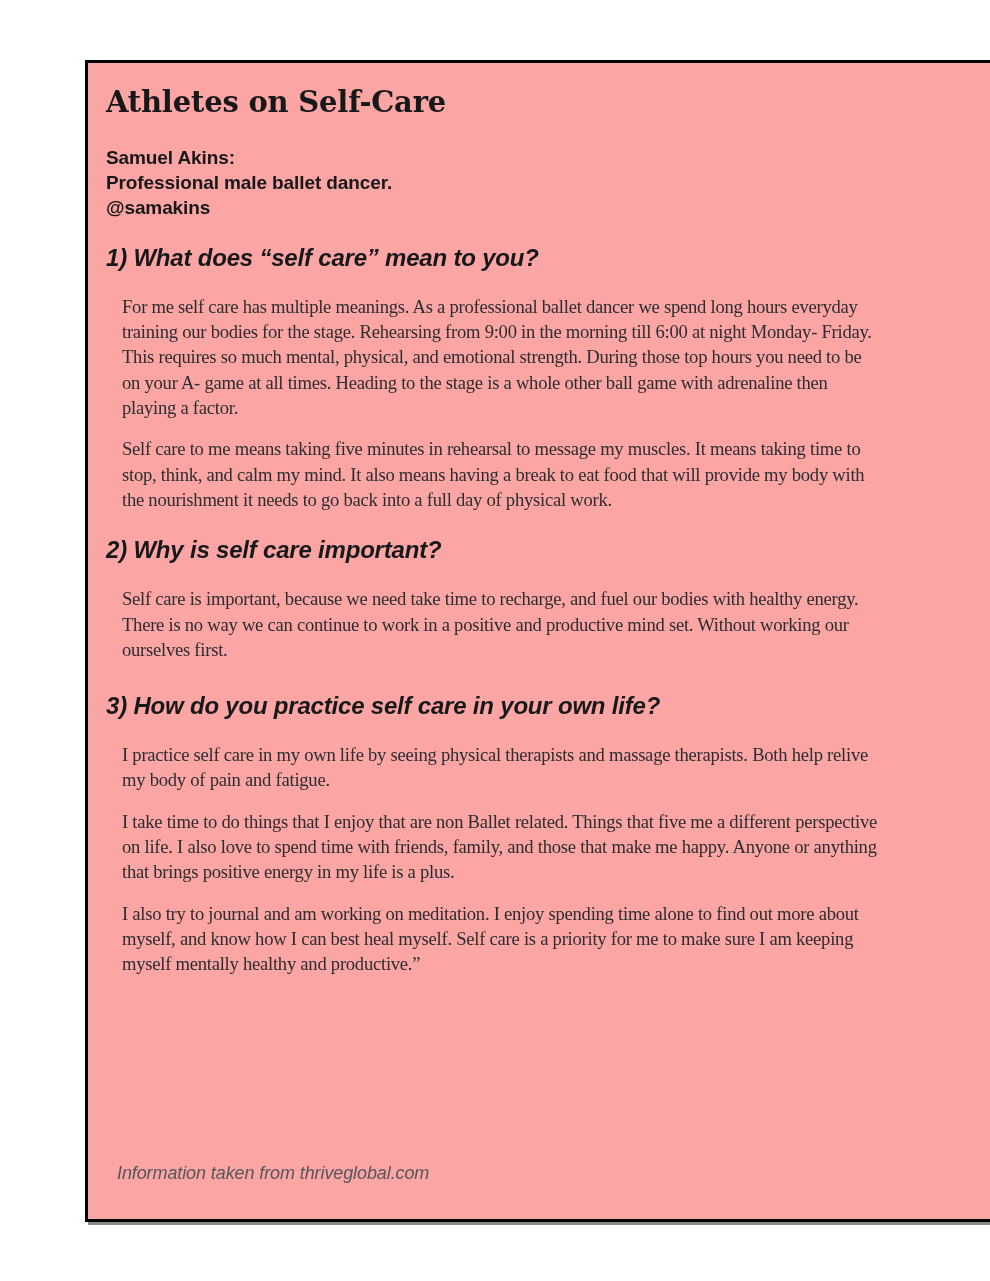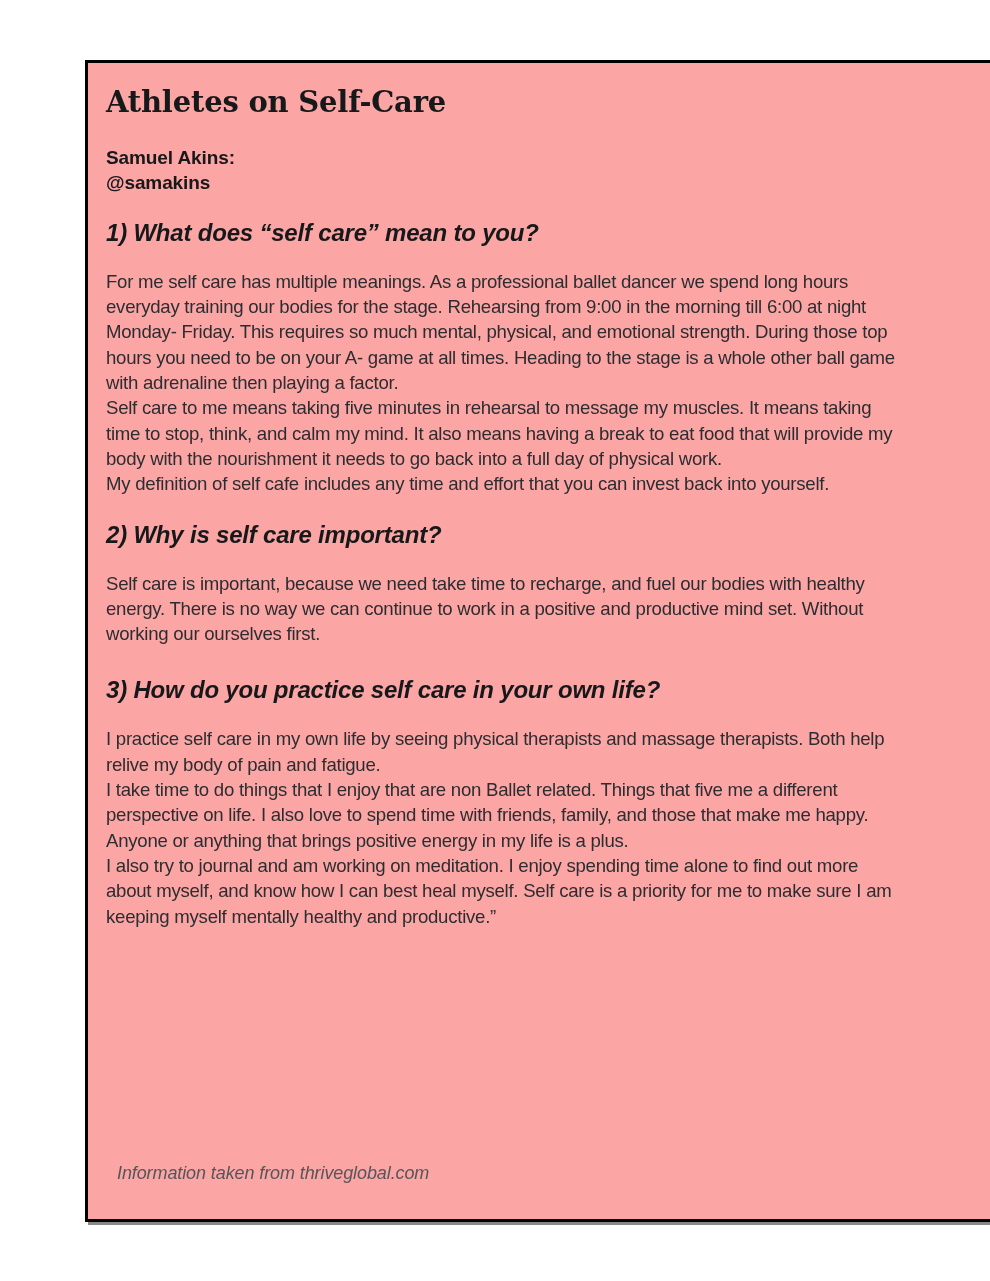--- a/index.html
+++ b/index.html
@@ -69,21 +69,22 @@
 
   .answer {
     font-size: 18.6px;
     line-height: 25.3px;
     color: #2c2d30;
     letter-spacing: -0.25px;
     margin: 0 0 26px 1px;
     max-width: 790px;
   }
   .answer p {
-    margin: 0;
+    margin: 16px;
+    font-family: Liberation Serif, serif;
   }
 
   .q2-wrap { margin-top: 22px; }
   .q3-wrap { margin-top: 32px; }
 
   .answer.last { margin-bottom: 0; }
 
   .footer-note {
     position: absolute;
     left: 29px;
@@ -98,28 +99,28 @@
 </head>
 <body>
 
 <div class="page-frame">
   <div class="content">
 
     <h1 class="doc-title">Athletes on Self-Care</h1>
 
     <div class="person-block">
       <div class="person-line">Samuel Akins:</div>
+      <div class="person-line">Professional male ballet dancer.</div>
       <div class="person-line">@samakins</div>
     </div>
 
     <div class="question">1) What does “self care” mean to you?</div>
     <div class="answer">
       <p>For me self care has multiple meanings. As a professional ballet dancer we spend long hours everyday training our bodies for the stage. Rehearsing from 9:00 in the morning till 6:00 at night Monday- Friday. This requires so much mental, physical, and emotional strength. During those top hours you need to be on your A- game at all times. Heading to the stage is a whole other ball game with adrenaline then playing a factor.</p>
       <p>Self care to me means taking five minutes in rehearsal to message my muscles. It means taking time to stop, think, and calm my mind. It also means having a break to eat food that will provide my body with the nourishment it needs to go back into a full day of physical work.</p>
-      <p>My definition of self cafe includes any time and effort that you can invest back into yourself.</p>
     </div>
 
     <div class="question q2-wrap">2) Why is self care important?</div>
     <div class="answer">
       <p>Self care is important, because we need take time to recharge, and fuel our bodies with healthy energy. There is no way we can continue to work in a positive and productive mind set. Without working our ourselves first.</p>
     </div>
 
     <div class="question q3-wrap">3) How do you practice self care in your own life?</div>
     <div class="answer last">
       <p>I practice self care in my own life by seeing physical therapists and massage therapists. Both help relive my body of pain and fatigue.</p>

